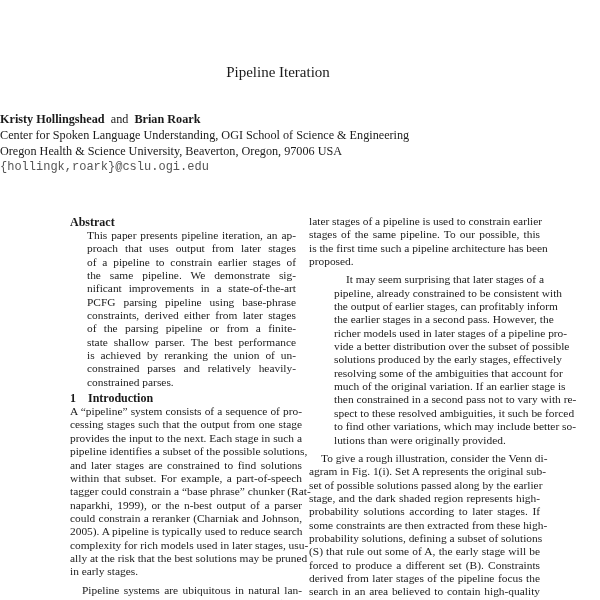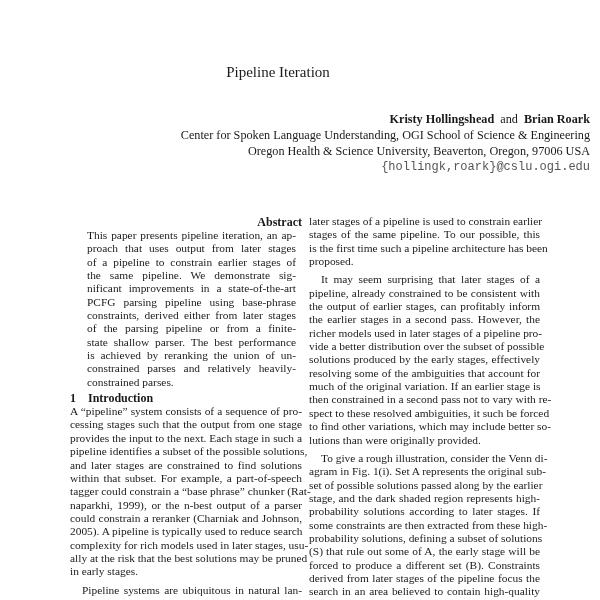--- a/index.html
+++ b/index.html
@@ -1,27 +1,27 @@
 <!DOCTYPE html>
 <html><head>
 <meta charset="utf-8">
 <style>
   html, body { margin:0; padding:0; background:#ffffff; }
   body { width:600px; height:600px; overflow:hidden; position:relative;
          font-family:"Liberation Serif", "DejaVu Serif", serif; color:#1a1a1a; }
   .title { position:absolute; top:64px; left:0; width:556px; text-align:center;
            font-size:15px; font-weight:normal; }
-  .authors { position:absolute; top:111px; left:0; width:590px; text-align:right;
+  .authors { position:absolute; top:111px; left:0; width:590px; text-align:left;
              font-size:12.2px; line-height:16px; }
   .authors .names b { font-weight:bold; }
   .authors .email { font-family:"Liberation Mono", "DejaVu Sans Mono", monospace; font-size:12px; color:#555; }
   .col { position:absolute; font-size:11.4px; line-height:13.35px; text-align:justify; }
   .left { left:70px; top:215px; width:232px; }
   .right { left:309px; top:215px; width:231px; }
-  .abs-head { text-align:right; font-weight:bold; font-size:12px; line-height:14px; margin-bottom:0; }
+  .abs-head { text-align:left; font-weight:bold; font-size:12px; line-height:14px; margin-bottom:0; }
   .abs-body { margin:0 6px 0 17px; }
   .sec-head { font-weight:bold; font-size:12px; line-height:14px; margin:2px 0 0 0; }
   .sec-head .num { display:inline-block; width:18px; }
   p { margin:0; }
   .indent { text-indent:12px; margin-top:5px; }
   .line { display:block; text-align:justify; text-align-last:justify; white-space:nowrap; }
   .last { text-align-last:left; }
 </style>
 </head>
 <body>
@@ -82,21 +82,21 @@
   </p>
 </div>
 
 <div class="col right">
   <p>
     <span class="line">later stages of a pipeline is used to constrain earlier</span>
     <span class="line">stages of the same pipeline. To our possible, this</span>
     <span class="line">is the first time such a pipeline architecture has been</span>
     <span class="line last">proposed.</span>
   </p>
-  <p style="margin-top:5px;">
+  <p style="margin-top:5px;margin-left:25px;">
     <span class="line" style="padding-left:12px;">It may seem surprising that later stages of a</span>
     <span class="line">pipeline, already constrained to be consistent with</span>
     <span class="line">the output of earlier stages, can profitably inform</span>
     <span class="line">the earlier stages in a second pass.  However, the</span>
     <span class="line">richer models used in later stages of a pipeline pro-</span>
     <span class="line">vide a better distribution over the subset of possible</span>
     <span class="line">solutions produced by the early stages, effectively</span>
     <span class="line">resolving some of the ambiguities that account for</span>
     <span class="line">much of the original variation. If an earlier stage is</span>
     <span class="line">then constrained in a second pass not to vary with re-</span>

